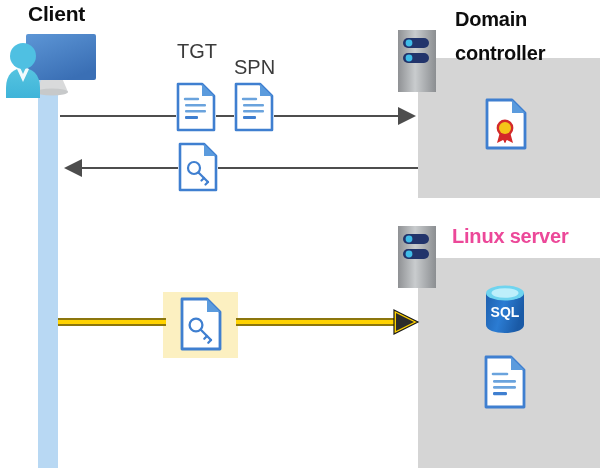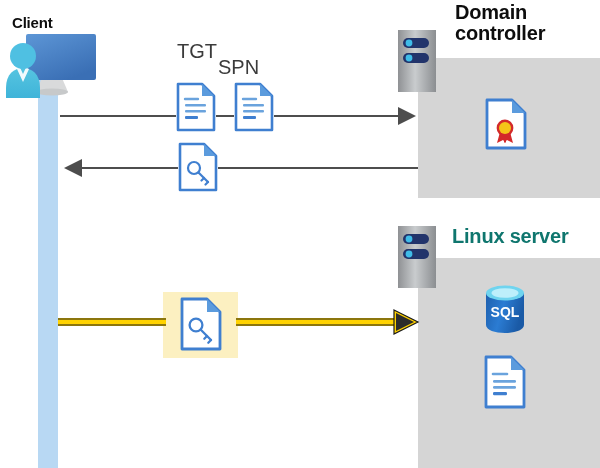--- a/index.html
+++ b/index.html
@@ -8,41 +8,40 @@
     background:#ffffff;
     font-family:"Liberation Sans", sans-serif;
     overflow:hidden;
   }
   #stage{position:relative;width:600px;height:468px;}
 
   .lbl{position:absolute;white-space:nowrap;}
 
   
   .title-client{
-    left:12px;top:2px;
-    font-size:15px;font-weight:bold;color:#0d0d0d;
+    left:28px;top:2px;
+    font-size:21px;font-weight:bold;color:#0d0d0d;
     letter-spacing:-0.2px;
-    margin-top:12px;
   }
   .title-dc{
     left:455px;top:2px;
     font-size:20px;font-weight:bold;color:#0d0d0d;
-    line-height:21px;width:140px;white-space:normal;
+    line-height:34px;width:140px;white-space:normal;
     letter-spacing:-0.2px;
   }
   .title-linux{
     left:452px;top:225px;
-    font-size:20px;font-weight:bold;color:#0f766e;
+    font-size:20px;font-weight:bold;color:#ec4899;
     letter-spacing:-0.2px;
   }
   .tag-doc{
     font-size:20px;color:#3b3b3b;
   }
   .tag-tgt{left:177px;top:40px;}
-  .tag-spn{left:218px;top:56px;}
+  .tag-spn{left:234px;top:56px;}
 
   .keytab-label{
     left:441px;top:420px;
     font-size:21px;color:#3b3b3b;
   }
 
   
   .panel{position:absolute;background:#d5d5d5;}
   #dc-panel{left:418px;top:58px;width:182px;height:140px;}
   #linux-panel{left:418px;top:258px;width:182px;height:210px;}

